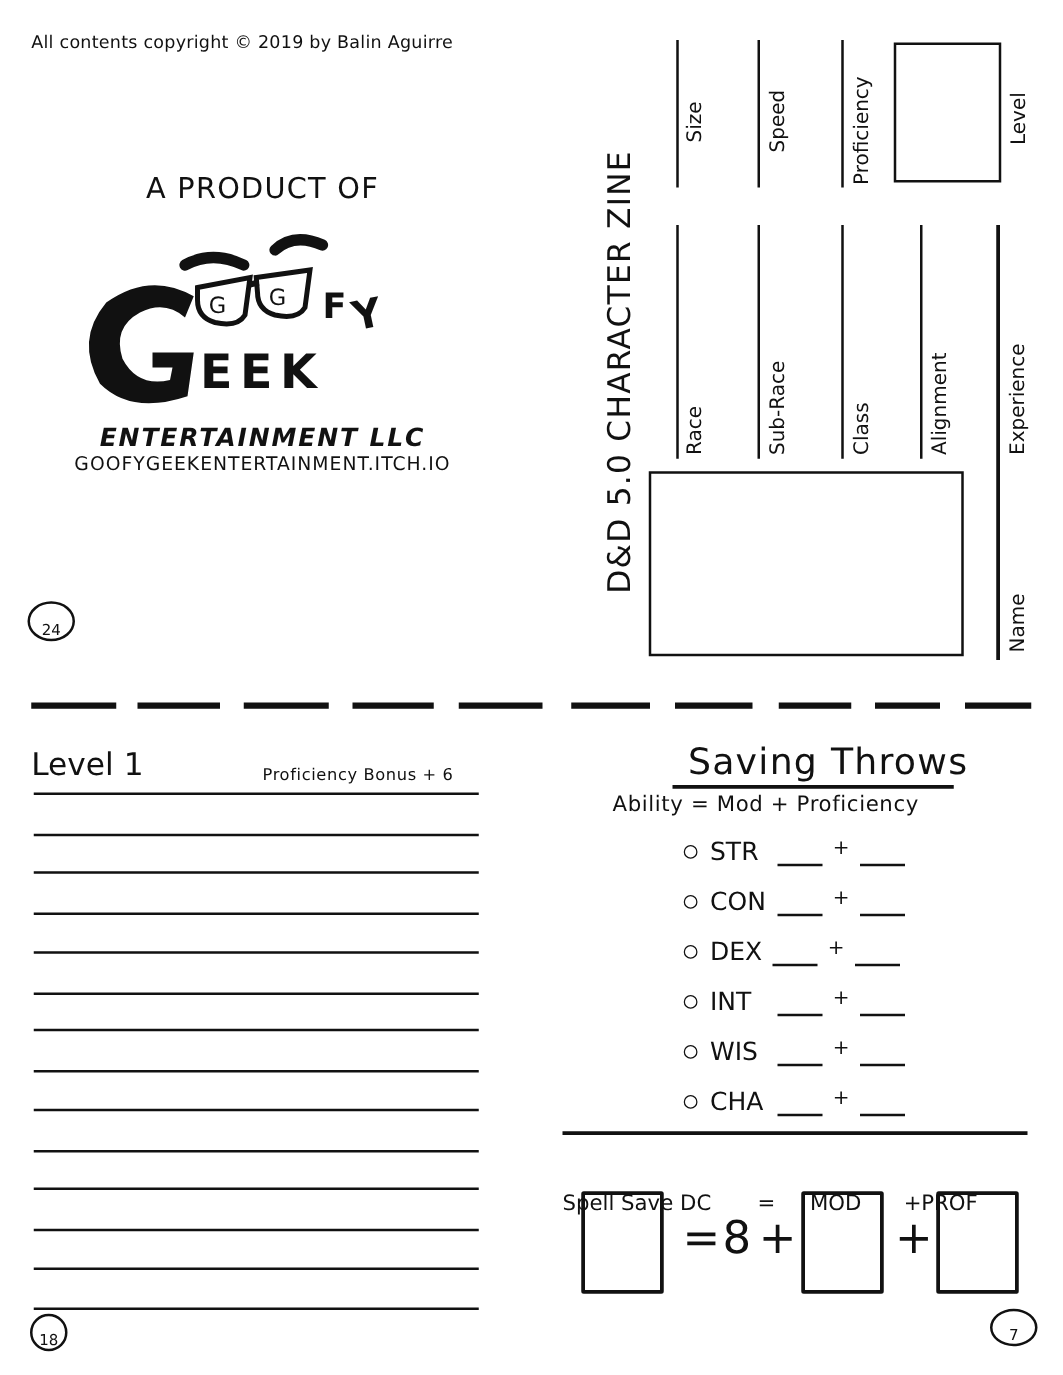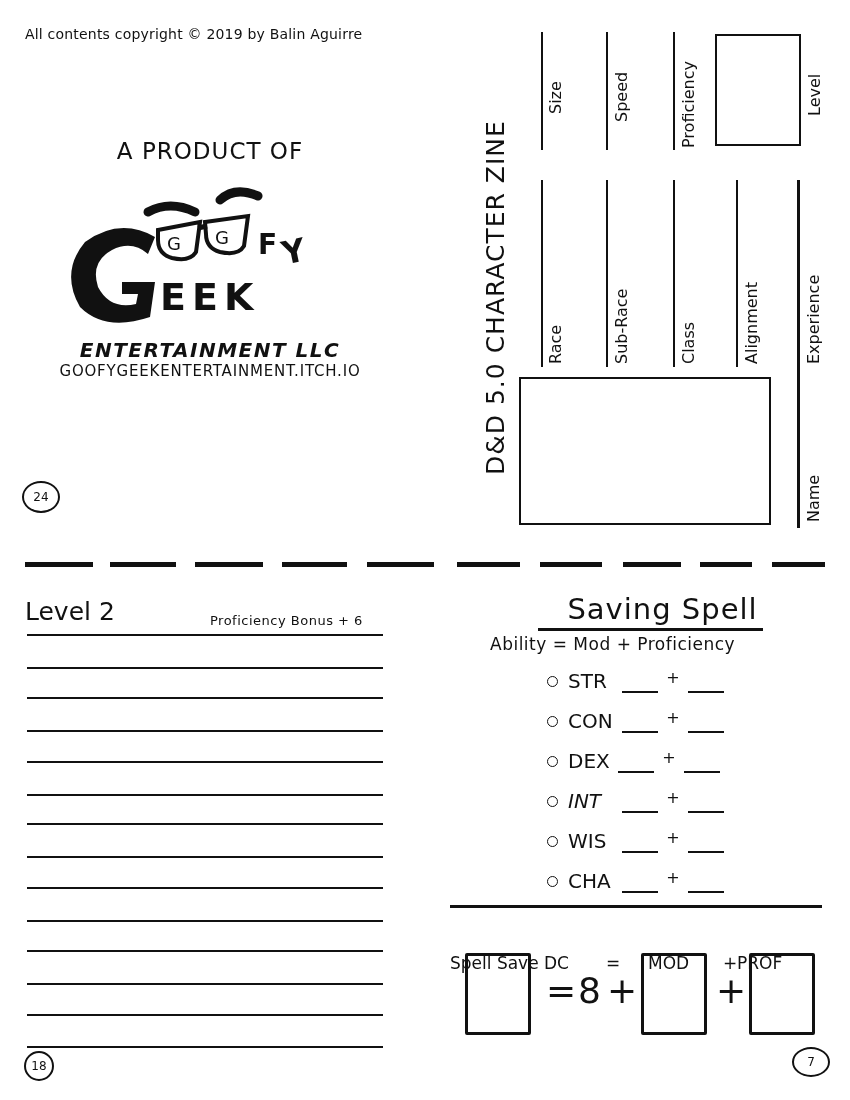--- a/index.html
+++ b/index.html
@@ -4,21 +4,21 @@
 <style>
   html, body { margin: 0; padding: 0; background: #ffffff; }
   body { width: 850px; height: 1100px; position: relative; overflow: hidden;
          font-family: "DejaVu Sans", sans-serif; color: #111; }
   .abs { position: absolute; }
   .copyright { left: 25px; top: 26px; font-size: 14px; letter-spacing: 0.2px; }
   .product-of { left: 0; width: 420px; top: 138px; text-align: center; font-size: 23px; letter-spacing: 1px; }
   .logo { left: 60px; top: 182px; width: 290px; height: 160px; }
   .ent { left: 0; width: 420px; top: 338px; text-align: center; font-size: 20px; font-weight: bold; font-style: italic; letter-spacing: 1.5px; }
   .url { left: 0; width: 420px; top: 362px; text-align: center; font-size: 15px; letter-spacing: 0.8px; }
-  .page-num { border: 2px solid #111; border-radius: 50%; display:flex; align-items:center; justify-content:center; font-size: 12px; }
+  .page-num { border: 2px solid #111; border-radius: 50%; display:flex; align-items:flex-end; justify-content:center; font-size: 12px; }
 
   
   .vtext { position: absolute; transform-origin: left top; transform: rotate(-90deg); white-space: nowrap; }
   .vline { position: absolute; width: 2px; background: #111; }
   .box { position: absolute; border: 2px solid #111; box-sizing: border-box; }
 
   .dash { position: absolute; top: 562px; height: 5px; background: #111; }
 
   .level-title { left: 25px; top: 597px; font-size: 25px; }
   .prof-bonus { left: 210px; top: 613px; font-size: 13px; letter-spacing: 0.5px; }
@@ -106,21 +106,21 @@
 <div class="dash" style="left:110px; width:66px;"></div>
 <div class="dash" style="left:195px; width:68px;"></div>
 <div class="dash" style="left:282px; width:65px;"></div>
 <div class="dash" style="left:367px; width:67px;"></div>
 <div class="dash" style="left:457px; width:63px;"></div>
 <div class="dash" style="left:540px; width:62px;"></div>
 <div class="dash" style="left:623px; width:58px;"></div>
 <div class="dash" style="left:700px; width:52px;"></div>
 <div class="dash" style="left:772px; width:53px;"></div>
 
-<div class="abs level-title">Level 2</div>
+<div class="abs level-title">Level 1</div>
 <div class="abs prof-bonus">Proficiency Bonus + 6</div>
 
 <div class="hline" style="top:634px;"></div>
 <div class="hline" style="top:667px;"></div>
 <div class="hline" style="top:697px;"></div>
 <div class="hline" style="top:730px;"></div>
 <div class="hline" style="top:761px;"></div>
 <div class="hline" style="top:794px;"></div>
 <div class="hline" style="top:823px;"></div>
 <div class="hline" style="top:856px;"></div>
@@ -128,21 +128,21 @@
 <div class="hline" style="top:920px;"></div>
 <div class="hline" style="top:950px;"></div>
 <div class="hline" style="top:983px;"></div>
 <div class="hline" style="top:1014px;"></div>
 <div class="hline" style="top:1046px;"></div>
 
 <div class="abs page-num" style="left:24px; top:1051px; width:26px; height:26px;">
   <span>18</span>
 </div>
 
-<div class="abs st-title">Saving Spell</div>
+<div class="abs st-title">Saving Throws</div>
 <div class="abs st-underline"></div>
 <div class="abs st-formula">Ability = Mod + Proficiency</div>
 
 <div class="save-row" style="top:663px;">
   <span class="circle"></span>
   <span class="abbr">STR</span>
   <span class="blank"></span>
   <span class="plus">+</span>
   <span class="blank"></span>
 </div>
@@ -153,21 +153,21 @@
   <span class="plus">+</span>
   <span class="blank"></span>
 </div>
 <div class="save-row" style="top:743px;">
   <span class="circle"></span>
   <span class="abbr" style="width:50px;">DEX</span>
   <span class="blank"></span>
   <span class="plus">+</span>
   <span class="blank"></span>
 </div>
-<div class="save-row" style="top:783px;font-style:italic;">
+<div class="save-row" style="top:783px;">
   <span class="circle"></span>
   <span class="abbr">INT</span>
   <span class="blank"></span>
   <span class="plus">+</span>
   <span class="blank"></span>
 </div>
 <div class="save-row" style="top:823px;">
   <span class="circle"></span>
   <span class="abbr">WIS</span>
   <span class="blank"></span>

